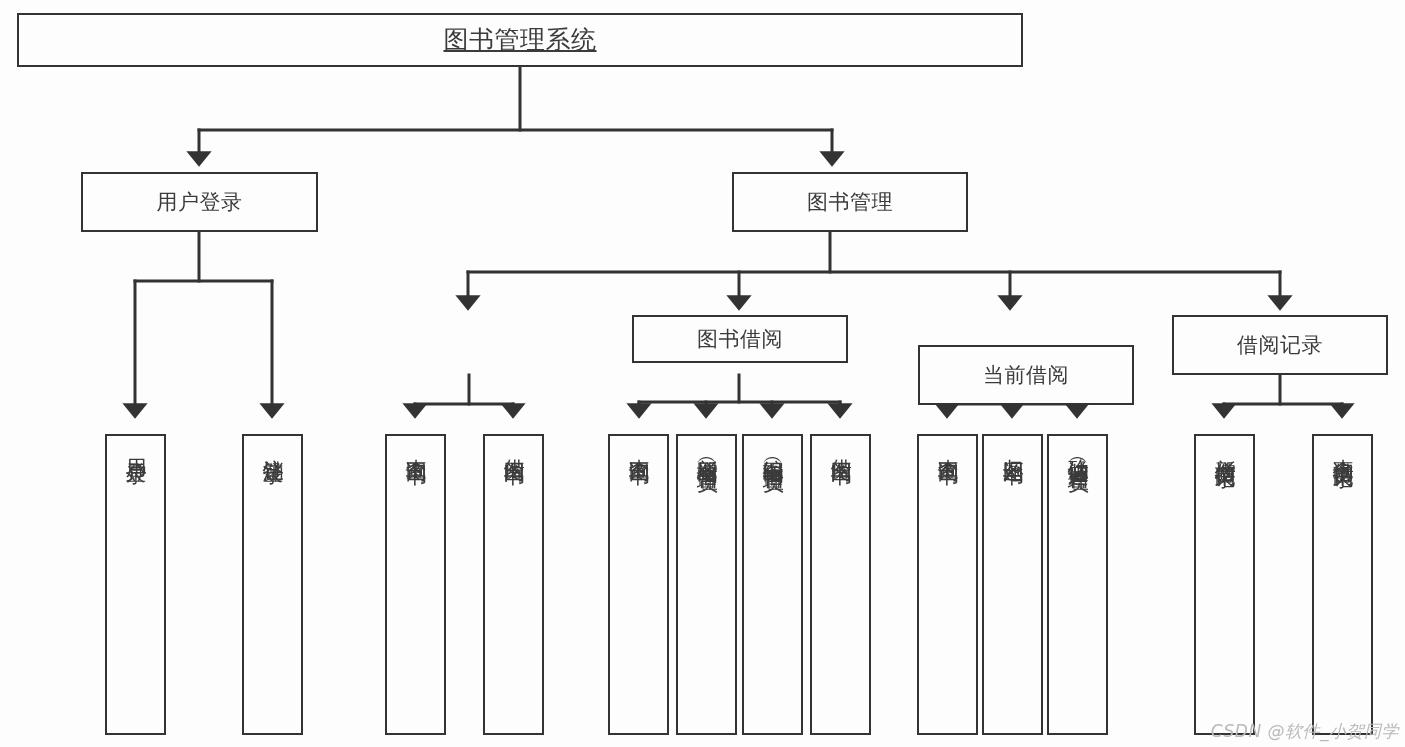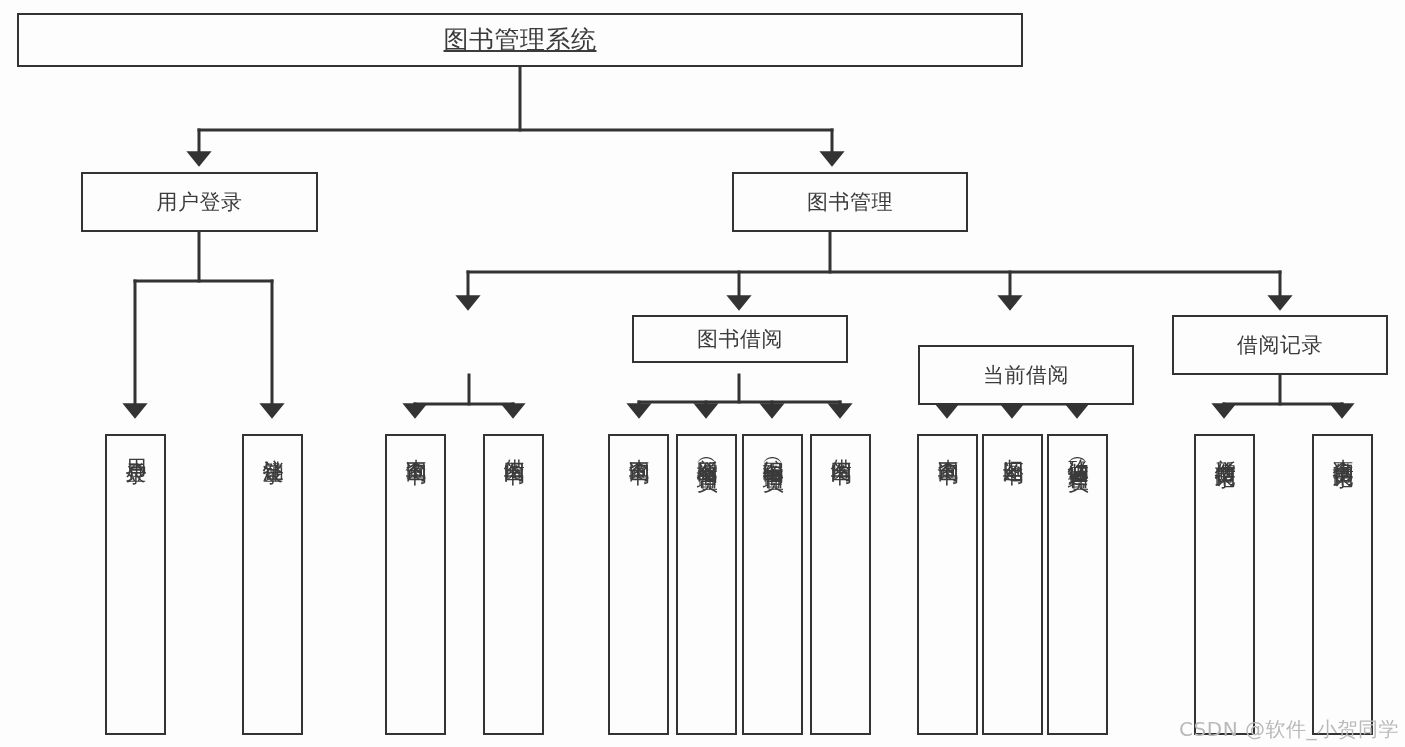--- a/index.html
+++ b/index.html
@@ -55,25 +55,26 @@
     text-orientation: upright;
     font-size: 21px;
     line-height: 1.22;
     letter-spacing: 2px;
     white-space: nowrap;
   }
   .watermark {
     position: absolute;
     right: 6px;
     bottom: 4px;
-    font-size: 20px;
+    font-size: 17px;
     color: #b9b9b9;
     letter-spacing: 0.5px;
     z-index: 5;
     white-space: nowrap;
+    font-style: italic;
   }
 </style>
 </head>
 <body>
 
 <div id="canvas">
 
   <svg id="wires" viewBox="0 0 1405 747" xmlns="http://www.w3.org/2000/svg">
     <defs>
       <marker id="arrow" markerWidth="9" markerHeight="9" refX="1.6" refY="4.2" orient="auto" markerUnits="strokeWidth">

